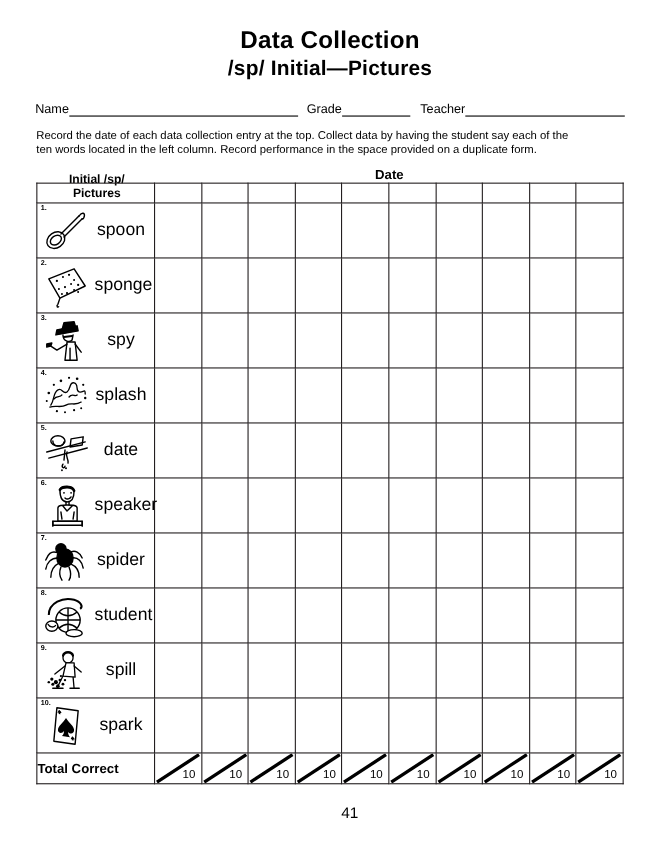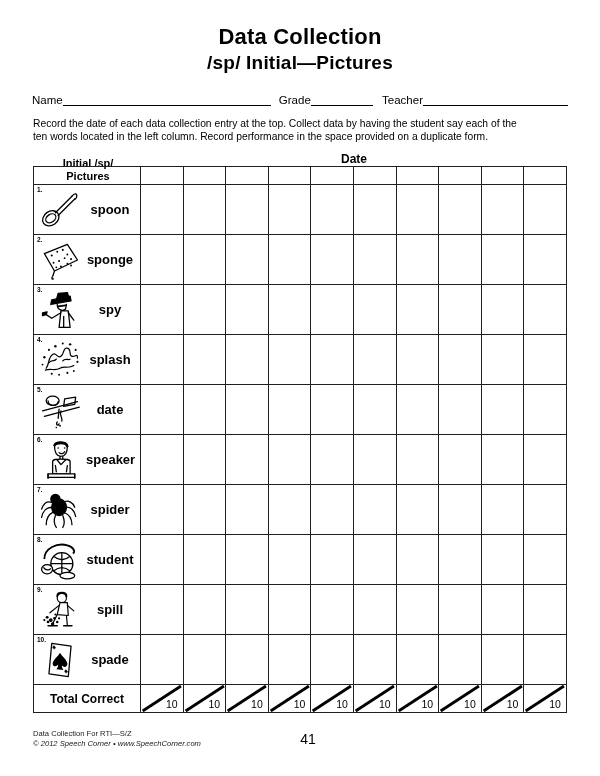--- a/index.html
+++ b/index.html
@@ -145,29 +145,29 @@
     width: 52px;
     height: 47px;
     flex: 0 0 52px;
     display: flex;
     align-items: center;
     justify-content: center;
   }
   .wordlabel {
     flex: 1 1 auto;
     text-align: center;
-    font-size: 13px;
-    font-weight: bold;
+    font-size: 16px;
+    font-weight: normal;
     padding-right: 6px;
   }
 
   
   .sum-row td { height: 27px; }
   .sumlabel {
-    text-align: center;
+    text-align: left;
     font-size: 12px;
     font-weight: bold;
   }
   td.totalcell {
     position: relative;
     margin-left: 32px;
   }
   .slash {
     position: absolute;
     left: 0; top: 0;
@@ -187,21 +187,21 @@
     position: absolute;
     left: 33px;
     top: 729px;
     font-size: 7.6px;
     line-height: 10px;
     color: #1a1a1a;
   }
   .footer .ital { font-style: italic; }
   .pagenum {
     position: absolute;
-    left: 278px;
+    left: 288px;
     top: 731px;
     width: 60px;
     text-align: center;
     font-size: 14px;
   }
 </style>
 </head>
 <body>
 
 <div class="page">
@@ -474,21 +474,21 @@
           </tr>
           <tr class="word-row">
             <td class="wordcell">
               <span class="rownum">10.</span>
               <div class="word-inner">
                 <div class="pic">
                   <svg viewBox="0 0 50 50" width="50" height="46">
                     <use href="#gi-spade-icon"></use>
                   </svg>
                 </div>
-                <div class="wordlabel">spade</div>
+                <div class="wordlabel">spark</div>
               </div>
             </td>
             <td></td>
             <td></td>
             <td></td>
             <td></td>
             <td></td>
             <td></td>
             <td></td>
             <td></td>
@@ -555,24 +555,20 @@
               <svg class="slash" preserveAspectRatio="none" viewBox="0 0 100 100">
                 <line x1="4" y1="96" x2="96" y2="4" stroke="#000" stroke-width="3" vector-effect="non-scaling-stroke"></line>
               </svg>
               <span class="tenval">10</span>
             </td>
           </tr>
         </tbody>
     </table>
   </div>
 
-  <div class="footer">
-    <div>Data Collection For RTI—S/Z</div>
-    <div class="ital">© 2012 Speech Corner • www.SpeechCorner.com</div>
-  </div>
   <div class="pagenum">41</div>
 
 </div>
 
 <svg width="0" height="0" style="position:absolute" aria-hidden="true">
   <defs>
     <g id="gi-spoon-icon">
       <g fill="none" stroke="#000" stroke-width="1.4" stroke-linecap="round" stroke-linejoin="round">
         <ellipse cx="15" cy="34" rx="9.5" ry="7.5" transform="rotate(-35 15 34)"></ellipse>
         <ellipse cx="15" cy="34" rx="6" ry="4.2" transform="rotate(-35 15 34)"></ellipse>

